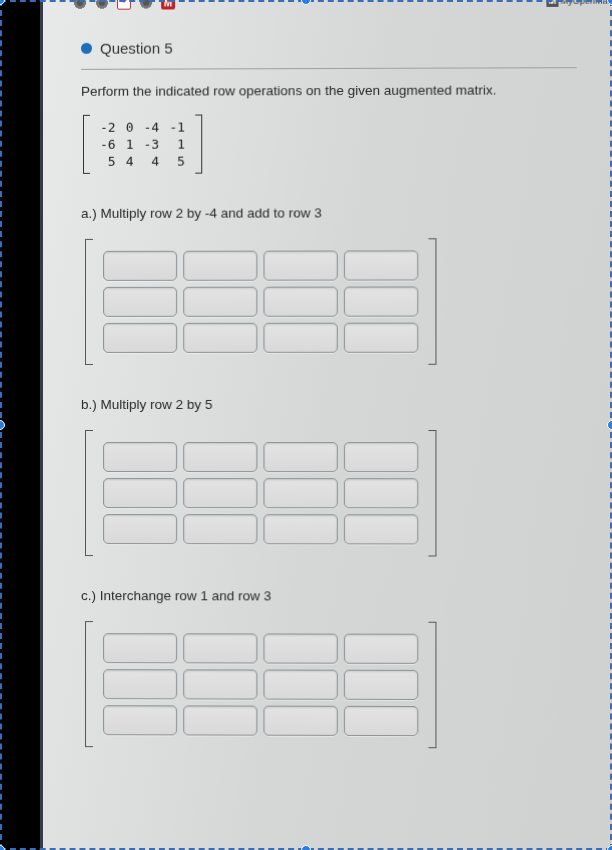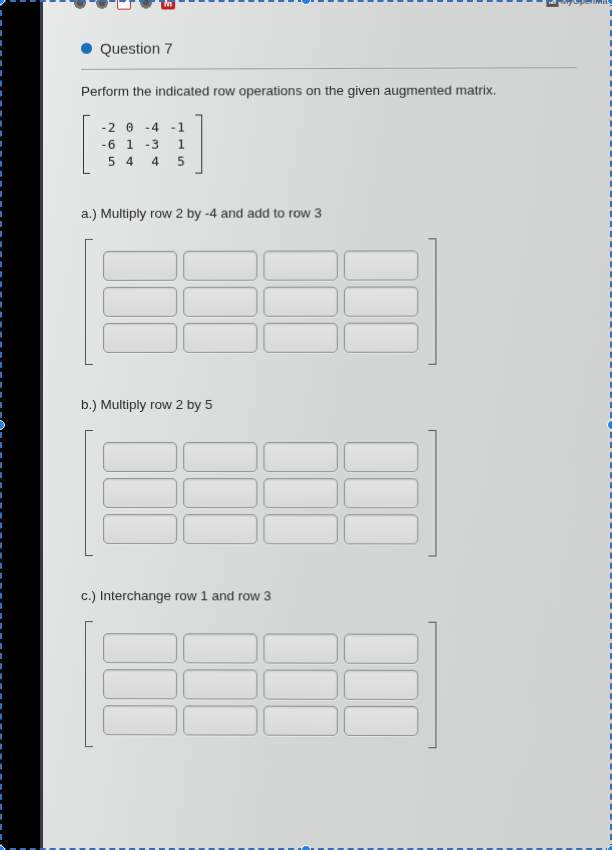--- a/index.html
+++ b/index.html
@@ -170,21 +170,21 @@
     <span class="mom-icon">
       <span class="box">M</span>
       <span>MyOpenMath</span>
     </span>
   </div>
 
   <div class="content">
 
     <div class="q-header">
       <span class="q-dot"></span>
-      <span>Question 7</span>
+      <span>Question 5</span>
     </div>
 
     <div class="prompt">Perform the indicated row operations on the given augmented matrix.</div>
 
     <div class="given-matrix">
       <span class="br-l"></span>
       <table>
         <tbody>
             <tr>
           <td>-2</td>

